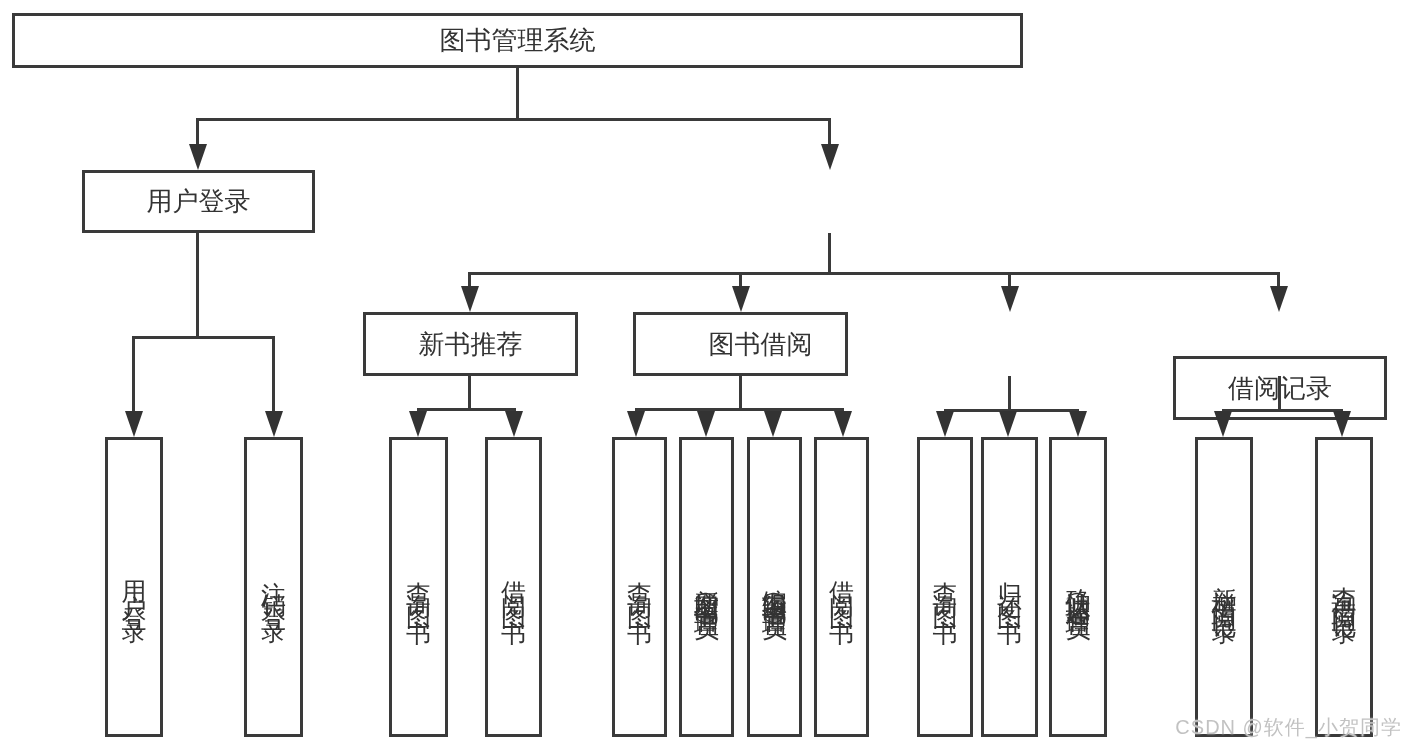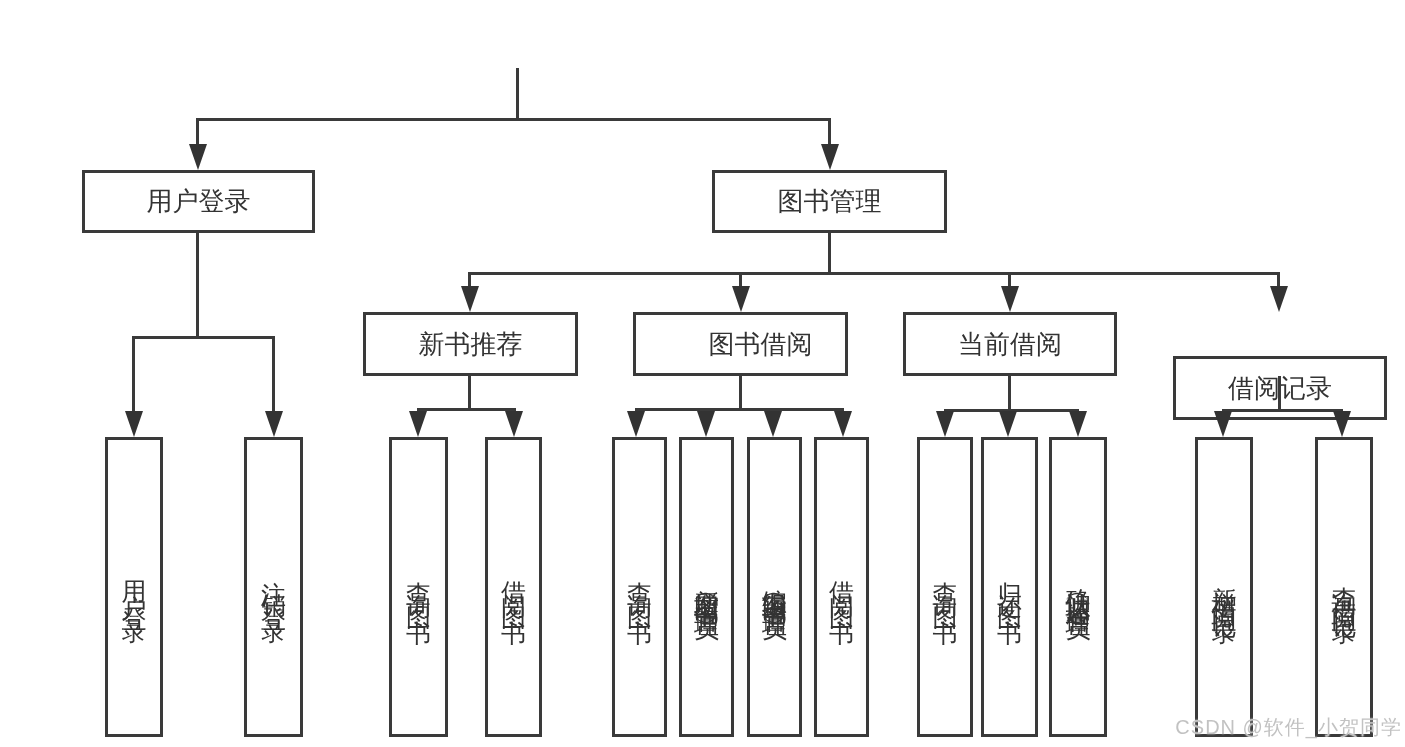--- a/index.html
+++ b/index.html
@@ -30,33 +30,33 @@
   .watermark{
     position:absolute;right:3px;bottom:6px;font-size:20px;color:#c2c2c2;
     text-shadow:0 0 2px #ffffff;white-space:nowrap;letter-spacing:1px;
   }
 </style>
 </head>
 <body>
 
 <div class="canvas">
 
+  <div class="node" style="left:12px;top:13px;width:1011px;height:55px;">
+    <span class="hlabel">图书管理系统</span>
+  </div>
 
   <div class="vline" style="left:516px;top:68px;height:50px;"></div>
   <div class="hline" style="left:196px;top:118px;width:635px;"></div>
   <div class="vline" style="left:196px;top:118px;height:30px;"></div>
   <div class="arrow" style="left:189px;top:144px;"></div>
   <div class="vline" style="left:828px;top:118px;height:30px;"></div>
   <div class="arrow" style="left:821px;top:144px;"></div>
 
   <div class="node" style="left:82px;top:170px;width:233px;height:63px;">
     <span class="hlabel">用户登录</span>
-  </div>
-  <div class="node" style="left:712px;top:170px;width:235px;height:63px;">
-    <span class="hlabel">图书管理</span>
   </div>
 
   <div class="vline" style="left:196px;top:233px;height:103px;"></div>
   <div class="hline" style="left:132px;top:336px;width:143px;"></div>
   <div class="vline" style="left:132px;top:336px;height:77px;"></div>
   <div class="arrow" style="left:125px;top:411px;"></div>
   <div class="vline" style="left:272px;top:336px;height:77px;"></div>
   <div class="arrow" style="left:265px;top:411px;"></div>
 
   <div class="vline" style="left:828px;top:233px;height:39px;"></div>
@@ -68,23 +68,20 @@
   <div class="vline" style="left:1008px;top:272px;height:18px;"></div>
   <div class="arrow" style="left:1001px;top:286px;"></div>
   <div class="vline" style="left:1277px;top:272px;height:18px;"></div>
   <div class="arrow" style="left:1270px;top:286px;"></div>
 
   <div class="node" style="left:363px;top:312px;width:215px;height:64px;text-align:center;">
     <span class="hlabel">新书推荐</span>
   </div>
   <div class="node" style="left:633px;top:312px;width:215px;height:64px;padding-left:40px;">
     <span class="hlabel">图书借阅</span>
-  </div>
-  <div class="node" style="left:903px;top:312px;width:214px;height:64px;">
-    <span class="hlabel">当前借阅</span>
   </div>
   <div class="node" style="left:1173px;top:312px;width:214px;height:64px;margin-top:44px;">
     <span class="hlabel">借阅记录</span>
   </div>
 
   <div class="vline" style="left:468px;top:376px;height:32px;"></div>
   <div class="hline" style="left:417px;top:408px;width:99px;"></div>
   <div class="arrow" style="left:409px;top:411px;"></div>
   <div class="arrow" style="left:505px;top:411px;"></div>
 

